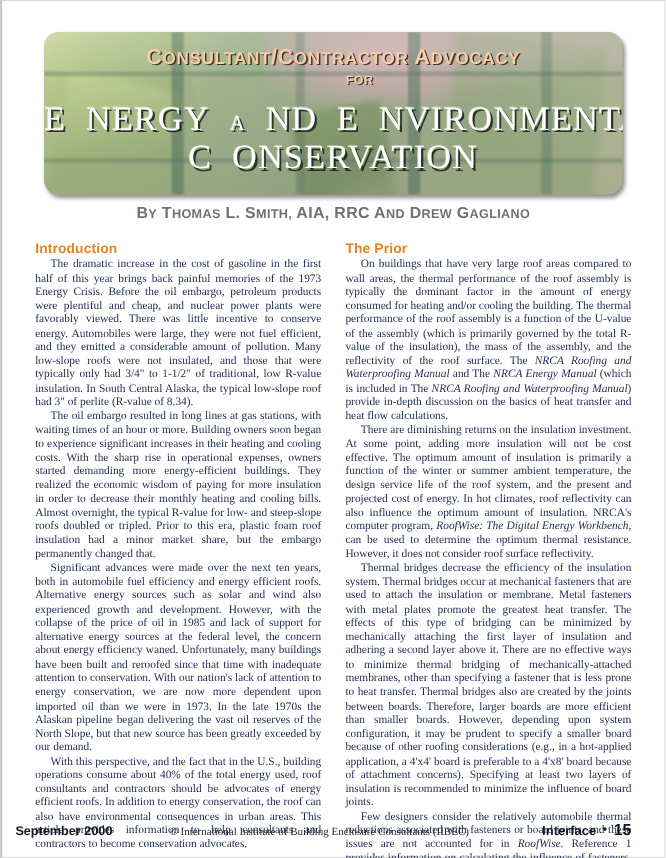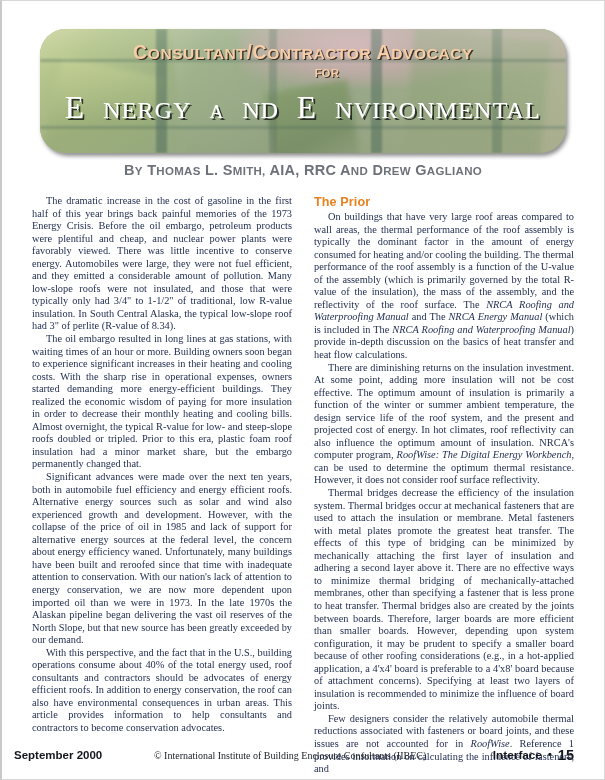--- a/index.html
+++ b/index.html
@@ -28,22 +28,22 @@
     position: absolute;
     left: 0; top: 0; right: 0; bottom: 0;
     padding: 0 30px;
     box-sizing: border-box;
   }
 
   
   .banner {
     position: relative;
     margin: 28px 8px 0 8px;
-    height: 124px;
-    border-radius: 26px;
+    height: 148px;
+    border-radius: 14px;
     overflow: hidden;
     box-shadow: 2px 3px 4px rgba(0,0,0,0.45);
     background-color: #93a07c;
   }
   .banner-art {
     position: absolute;
     left: 0; top: 0; right: 0; bottom: 0;
   }
   
   .art-base {
@@ -143,21 +143,21 @@
   .t-main {
     font-family: "Liberation Serif", serif;
     font-weight: normal;
     color: #ffffff;
     font-size: 31px;
     letter-spacing: 1.2px;
     line-height: 1.08;
     margin-top: 12px;
     text-shadow: 2px 2px 0 rgba(25,30,25,0.85), -0.5px -0.5px 0 rgba(255,255,255,0.5);
   }
-  .t-main .sc { font-size: 24px; margin-left: 18px; }
+  .t-main .sc { font-size: 31px; margin-left: 18px; }
   .t-main .mid { font-size: 19px; letter-spacing: 1px; }
   .t-main .l2 { display: block; margin-top: 2px; }
 
   .byline {
     text-align: center;
     margin: 9px 8px 0 8px;
     font-family: "Liberation Sans", sans-serif;
     font-weight: bold;
     color: #6d717a;
     font-size: 14.5px;
@@ -271,31 +271,33 @@
 
       <div class="banner-text">
         <div class="t-advocacy">
           <span><span class="sc-wrap" id="kicker-slot"><span>C</span><span class="sc">ONSULTANT</span>/<span>C</span><span class="sc">ONTRACTOR</span> <span>A</span><span class="sc">DVOCACY</span></span></span>
         </div>
         <div class="t-for">
           <span id="for-slot">FOR</span>
         </div>
         <div class="t-main">
           <span id="title1-slot"><span><span>E</span><span class="sc">NERGY</span></span>&nbsp;&nbsp;<span class="mid"><span>A</span><span class="sc">ND</span></span>&nbsp;&nbsp;<span><span>E</span><span class="sc">NVIRONMENTAL</span></span></span>
+          <span class="l2" id="title2-slot"><span>C</span><span class="sc">ONSERVATION</span></span>
         </div>
       </div>
     </div>
 
     <div class="byline">
       <span id="byline-slot"><span>B</span><span class="sc">Y</span> <span>T</span><span class="sc">HOMAS</span> <span>L.</span> <span>S</span><span class="sc">MITH,</span> <span>AIA,</span> <span>RRC</span> <span>A</span><span class="sc">ND</span> <span>D</span><span class="sc">REW</span> <span>G</span><span class="sc">AGLIANO</span></span>
     </div>
 
     <div class="columns">
 
       <div class="col">
+        <div class="sec-head">Introduction</div>
         <p class="body">The dramatic increase in the cost of gasoline in the first half of this year brings back painful memories of the 1973 Energy Crisis. Before the oil embargo, petroleum products were plentiful and cheap, and nuclear power plants were favorably viewed. There was little incentive to conserve energy. Automobiles were large, they were not fuel efficient, and they emitted a considerable amount of pollution. Many low-slope roofs were not insulated, and those that were typically only had 3/4" to 1-1/2" of traditional, low R-value insulation. In South Central Alaska, the typical low-slope roof had 3" of perlite (R-value of 8.34).</p>
         <p class="body">The oil embargo resulted in long lines at gas stations, with waiting times of an hour or more. Building owners soon began to experience significant increases in their heating and cooling costs. With the sharp rise in operational expenses, owners started demanding more energy-efficient buildings. They realized the economic wisdom of paying for more insulation in order to decrease their monthly heating and cooling bills. Almost overnight, the typical R-value for low- and steep-slope roofs doubled or tripled. Prior to this era, plastic foam roof insulation had a minor market share, but the embargo permanently changed that.</p>
         <p class="body">Significant advances were made over the next ten years, both in automobile fuel efficiency and energy efficient roofs. Alternative energy sources such as solar and wind also experienced growth and development. However, with the collapse of the price of oil in 1985 and lack of support for alternative energy sources at the federal level, the concern about energy efficiency waned. Unfortunately, many buildings have been built and reroofed since that time with inadequate attention to conservation. With our nation's lack of attention to energy conservation, we are now more dependent upon imported oil than we were in 1973. In the late 1970s the Alaskan pipeline began delivering the vast oil reserves of the North Slope, but that new source has been greatly exceeded by our demand.</p>
         <p class="body">With this perspective, and the fact that in the U.S., building operations consume about 40% of the total energy used, roof consultants and contractors should be advocates of energy efficient roofs. In addition to energy conservation, the roof can also have environmental consequences in urban areas. This article provides information to help consultants and contractors to become conservation advocates.</p>
       </div>
 
       <div class="col">
         <div class="sec-head">The Prior</div>
         <p class="body"><span>On buildings that have very large roof areas compared to wall areas, the thermal performance of the roof assembly is typically the dominant factor in the amount of energy consumed for heating and/or cooling the building. The thermal performance of the roof assembly is a function of the U-value of the assembly (which is primarily governed by the total R-value of the insulation), the mass of the assembly, and the reflectivity of the roof surface. The </span><span class="it">NRCA Roofing and Waterproofing Manual</span><span> and The </span><span class="it">NRCA Energy Manual</span><span> (which is included in The </span><span class="it">NRCA Roofing and Waterproofing Manual</span><span>) provide in-depth discussion on the basics of heat transfer and heat flow calculations.</span></p>
         <p class="body"><span>There are diminishing returns on the insulation investment. At some point, adding more insulation will not be cost effective. The optimum amount of insulation is primarily a function of the winter or summer ambient temperature, the design service life of the roof system, and the present and projected cost of energy. In hot climates, roof reflectivity can also influence the optimum amount of insulation. NRCA's computer program, </span><span class="it">RoofWise: The Digital Energy Workbench</span><span>, can be used to determine the optimum thermal resistance. However, it does not consider roof surface reflectivity.</span></p>

